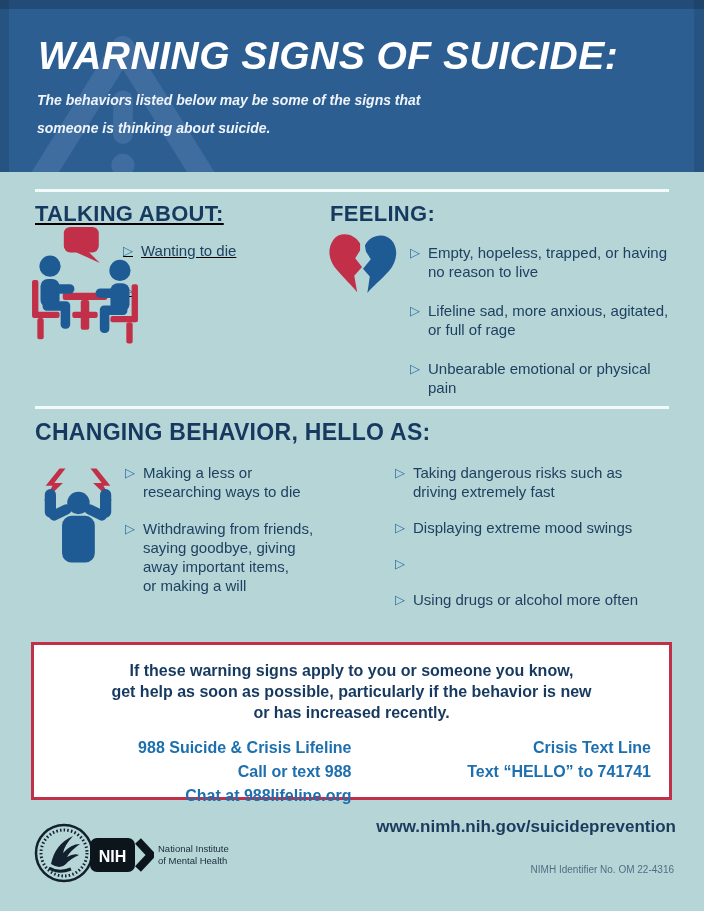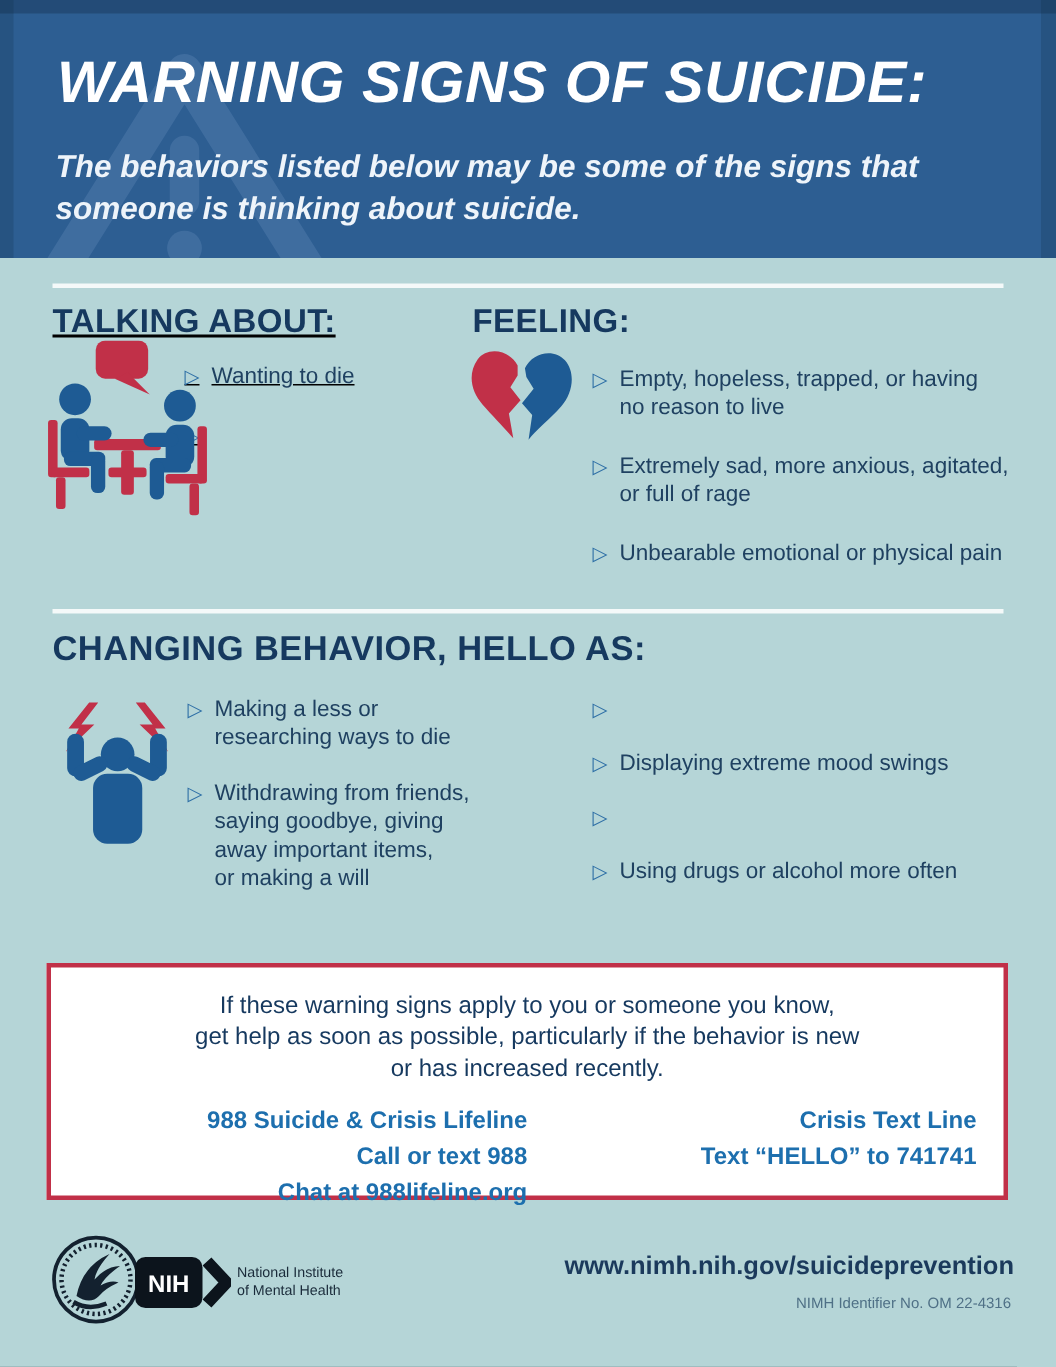--- a/index.html
+++ b/index.html
@@ -17,22 +17,22 @@
                inset 9px 0 0 rgba(12,32,56,.18),
                inset -10px 0 0 rgba(12,32,56,.18);
     font-style:italic;
   }
   .hdr-watermark{position:absolute;left:16px;top:26px;opacity:.55;}
   .hdr-title{
     position:absolute;left:38px;top:34px;margin:0;
     font-size:39px;font-weight:800;letter-spacing:.5px;white-space:nowrap;
   }
   .hdr-sub{
-    position:absolute;left:37px;top:98px;margin:0;
-    font-size:21px;font-weight:600;line-height:28px;white-space:pre-line;
+    position:absolute;left:37px;top:86px;margin:0;
+    font-size:14px;font-weight:600;line-height:28px;white-space:pre-line;
     color:#eef4fa;
   }
   
   .divider{position:absolute;left:35px;width:634px;height:3px;background:rgba(255,255,255,.85);}
   .d1{top:189px;} .d2{top:406px;}
   
   .sec-h{
     margin:0;color:#16395f;font-weight:800;letter-spacing:.3px;
     font-size:22px;white-space:nowrap;
   }
@@ -42,56 +42,56 @@
   ul.siglist li{display:flex;align-items:flex-start;}
   .bullet{
     flex:0 0 18px;color:#2e6fa6;font-size:13px;line-height:19px;padding-top:0;
   }
   .itxt{
     color:#1f4161;font-size:15px;line-height:19px;white-space:pre-line;
   }
   
   .row1{position:absolute;top:201px;left:35px;width:640px;display:flex;}
   .sec-talking{position:relative;width:280px;height:200px;text-decoration:underline;}
-  .sec-feeling{position:relative;flex:1;height:200px;}
+  .sec-feeling{position:relative;flex:1;height:200px;margin-left:15px;}
   .sec-talking .icon{position:absolute;left:-3px;top:26px;}
   .sec-talking ul{margin:14px 0 0 88px;}
   .sec-talking li{margin-bottom:21px;}
   .sec-feeling .icon{position:absolute;left:-2px;top:30px;}
   .sec-feeling ul{margin:16px 0 0 80px;}
   .sec-feeling li{margin-bottom:20px;}
   
   .sec-changing{position:absolute;top:419px;left:35px;width:640px;height:215px;}
   .sec-changing .icon{position:absolute;left:2px;top:37px;}
   .ul-left{position:absolute;left:90px;top:44px;width:260px;}
   .ul-right{position:absolute;left:360px;top:44px;width:280px;}
   .ul-left li{margin-bottom:18px;}
   .ul-right li{margin-bottom:17px;}
   
   .help-box{
     position:absolute;top:642px;left:31px;width:641px;height:158px;
     background:#ffffff;border:3px solid #c13048;padding:15px 18px 10px;
   }
   .help-msg{
-    margin:0;text-align:center;color:#16395f;font-weight:400;
+    margin:0;text-align:center;color:#16395f;font-weight:700;
     font-size:16px;line-height:21px;white-space:pre-line;
   }
   .help-cols{display:flex;margin-top:13px;}
   .help-col{flex:1;text-align:right;color:#1d6fae;font-weight:800;
     font-size:16px;line-height:24px;white-space:pre-line;}
   
   .ftr{position:absolute;top:0;left:0;width:704px;height:911px;pointer-events:none;}
   .hhs-logo{position:absolute;left:33px;top:822px;}
   .nih-logo{position:absolute;left:90px;top:837px;}
   .nih-name{
     position:absolute;left:158px;top:843px;color:#1a2b3a;
     font-size:9.5px;line-height:11.5px;white-space:pre-line;
   }
   .ftr-url{
-    position:absolute;right:28px;top:834px;color:#1b3a5c;
+    position:absolute;right:28px;top:817px;color:#1b3a5c;
     font-weight:800;font-size:17px;
   }
   .ftr-id{
     position:absolute;right:30px;top:864px;color:#4f7086;font-size:10px;
   }
 </style>
 </head>
 <body>
 
 <div class="page">
@@ -156,21 +156,21 @@
         <path d="M38,15 C43,4 58,1 65.5,9.5 C73,18 71,32 63,41 C55.5,49.5 45,58 40.5,64 L43,47 L36,39 L44,29 L39,21 Z" fill="#1e5b94"></path>
       </svg>
       <ul class="siglist">
         <li>
           <span class="bullet">▷</span>
           <span class="itxt">Empty, hopeless, trapped, or having
 no reason to live</span>
         </li>
         <li>
           <span class="bullet">▷</span>
-          <span class="itxt">Extremely sad, more anxious, agitated,
+          <span class="itxt">Lifeline sad, more anxious, agitated,
 or full of rage</span>
         </li>
         <li>
           <span class="bullet">▷</span>
           <span class="itxt">Unbearable emotional or physical pain</span>
         </li>
       </ul>
     </section>
   </div>
 
@@ -196,20 +196,22 @@
         <span class="bullet">▷</span>
         <span class="itxt">Withdrawing from friends,
 saying goodbye, giving
 away important items,
 or making a will</span>
       </li>
     </ul>
     <ul class="siglist ul-right">
       <li>
         <span class="bullet">▷</span>
+        <span class="itxt">Taking dangerous risks such as
+driving extremely fast</span>
       </li>
       <li>
         <span class="bullet">▷</span>
         <span class="itxt">Displaying extreme mood swings</span>
       </li>
       <li>
         <span class="bullet">▷</span>
       </li>
       <li>
         <span class="bullet">▷</span>

